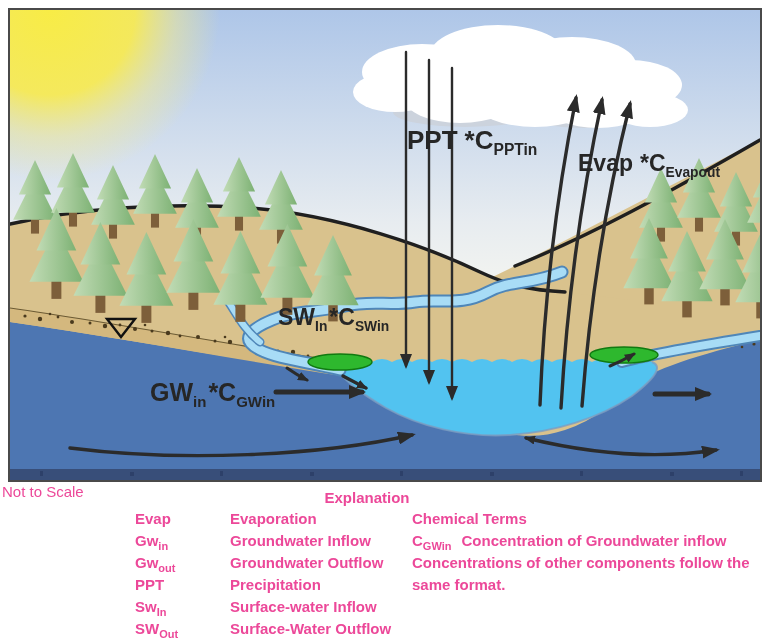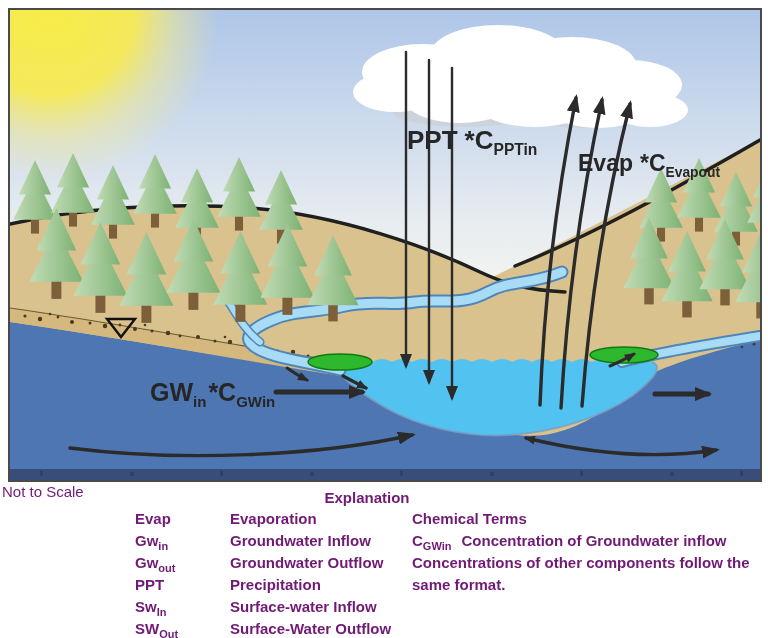--- a/index.html
+++ b/index.html
@@ -37,21 +37,21 @@
   .st-tree0{stop-color:var(--tree-light,#c2dcb6);}
   .st-tree1{stop-color:var(--tree-dark,#7cb173);}
   .f-bedrock{fill:var(--bedrock-band,#35486f);opacity:.85;}
   
   .flux{position:absolute;font-weight:bold;color:var(--label,#262626);
         white-space:nowrap;line-height:1;}
   .flux sub{font-size:.6em;font-weight:bold;}
   .mult{margin-left:2px;}
   .mult.gap{margin-left:7px;}
   
-  .legend{position:absolute;left:0;top:478px;width:687px;height:160px;color:#701a75;}
+  .legend{position:absolute;left:0;top:478px;width:687px;height:160px;color:#ec4899;}
   .nts{position:absolute;left:2px;top:5px;font-size:15px;}
   .lg-title{position:absolute;left:287px;top:11px;width:160px;text-align:center;
             font-size:15px;font-weight:bold;}
   .lg-row{position:absolute;font-size:15px;font-weight:bold;white-space:nowrap;}
   .lg-term{position:absolute;left:135px;}
   .lg-def{position:absolute;left:230px;}
   .lg-row sub,.chem sub{font-size:11px;font-weight:bold;}
   .chem{position:absolute;left:412px;width:356px;font-size:15px;font-weight:bold;}
   .chem-line{position:absolute;left:0;white-space:nowrap;}
   .chem-def{margin-left:10px;}
@@ -265,20 +265,23 @@
 
       <path class="arrow" stroke-width="3" d="M600,356 Q612,351 624,344" marker-end="url(#m-sm)"></path>
     </svg>
 
     <div class="flux" style="left:397px;top:117px;font-size:26px">
       <span>PPT</span><sub></sub><span class="mult gap">*C</span><sub>PPTin</sub>
     </div>
     <div class="flux" style="left:568px;top:142px;font-size:23px">
       <span>Evap</span><sub></sub><span class="mult gap">*C</span><sub>Evapout</sub>
     </div>
+    <div class="flux" style="left:268px;top:296px;font-size:23px">
+      <span>SW</span><sub>In</sub><span class="mult">*C</span><sub>SWin</sub>
+    </div>
     <div class="flux" style="left:140px;top:370px;font-size:25px">
       <span>GW</span><sub>in</sub><span class="mult">*C</span><sub>GWin</sub>
     </div>
   </div>
 
   <div class="legend">
     <div class="nts">Not to Scale</div>
     <div class="lg-title">Explanation</div>
 
     <div class="lg-row" style="top:32px">

